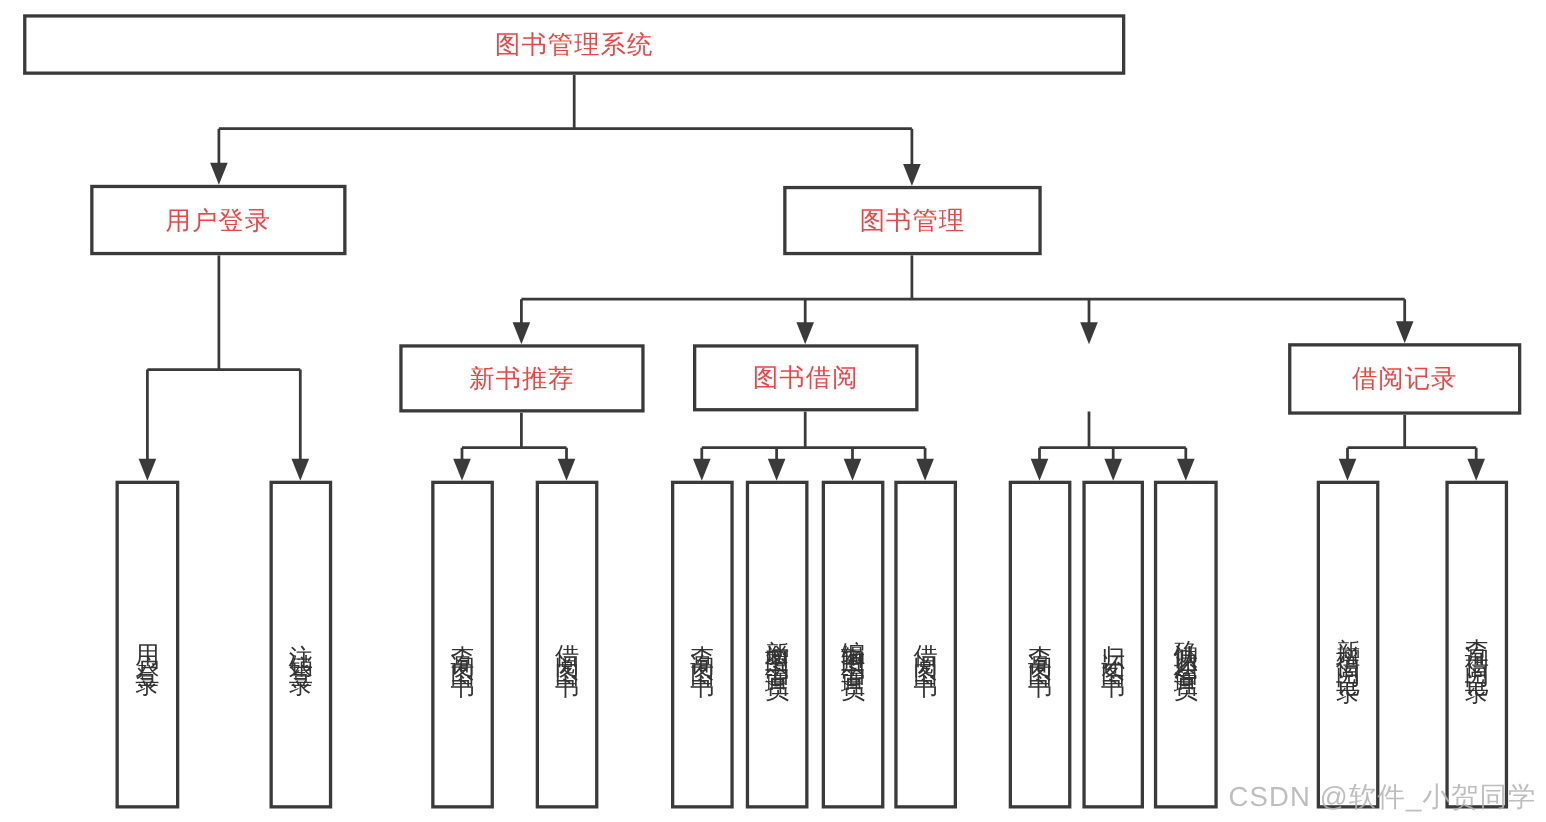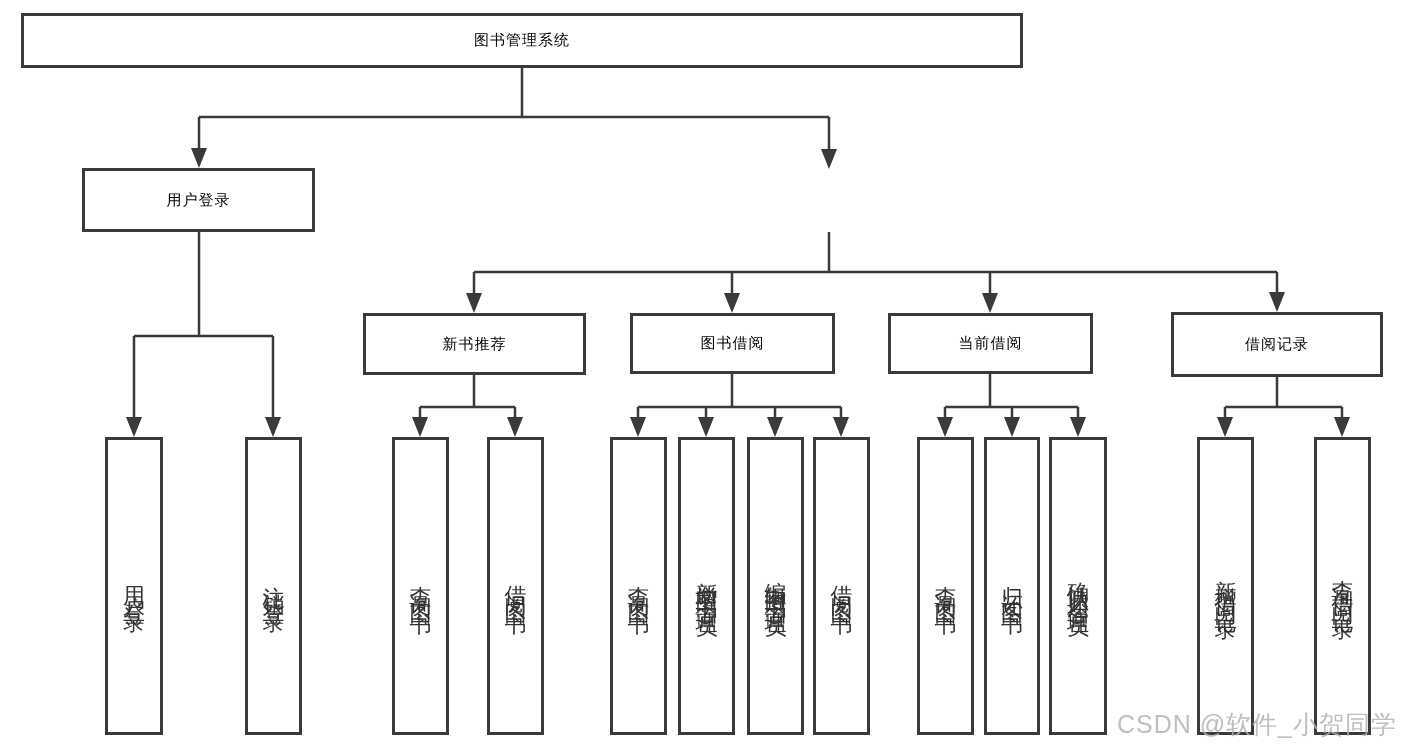--- a/index.html
+++ b/index.html
@@ -4,21 +4,21 @@
 <style>
   html,body{margin:0;padding:0;background:#fff;}
   .stage{
     position:relative;width:1405px;height:747px;background:#fff;overflow:hidden;
     font-family:"Liberation Sans","DejaVu Sans",sans-serif;
   }
   .stage svg.connectors{position:absolute;left:0;top:0;}
   .hnode{
     position:absolute;box-sizing:border-box;border:3px solid #3a3a3a;background:#fff;
     display:flex;align-items:center;justify-content:center;
-    font-size:15px;color:#000000;letter-spacing:1px;z-index:2;
+    font-size:23px;color:#ef4444;letter-spacing:1px;z-index:2;
   }
   .vnode{
     position:absolute;top:437px;height:298px;box-sizing:border-box;
     border:3px solid #3a3a3a;background:#fff;
     display:flex;align-items:center;justify-content:center;z-index:2;
   }
   .vnode span{
     writing-mode:vertical-rl;text-orientation:mixed;
     font-size:22px;color:#333;line-height:1;letter-spacing:9px;
   }
@@ -63,24 +63,24 @@
       <polygon points="1004,417 1020,417 1012,437"></polygon>
       <polygon points="1070,417 1086,417 1078,437"></polygon>
       <polygon points="1217,417 1233,417 1225,437"></polygon>
       <polygon points="1334,417 1350,417 1342,437"></polygon>
     </g>
   </svg>
 
   <div class="hnode" style="left:21px;top:13px;width:1002px;height:55px">图书管理系统</div>
 
   <div class="hnode" style="left:82px;top:168px;width:233px;height:64px">用户登录</div>
+  <div class="hnode" style="left:712px;top:169px;width:235px;height:63px">图书管理</div>
 
   <div class="hnode" style="left:363px;top:313px;width:223px;height:62px">新书推荐</div>
   <div class="hnode" style="left:630px;top:313px;width:205px;height:61px">图书借阅</div>
-  <div class="hnode" style="left:888px;top:313px;width:205px;height:61px">当前借阅</div>
   <div class="hnode" style="left:1171px;top:312px;width:212px;height:65px">借阅记录</div>
 
   <div class="vnode" style="left:105px;width:58px">
     <span>用户登录</span>
   </div>
   <div class="vnode" style="left:245px;width:57px">
     <span>注销登录</span>
   </div>
 
   <div class="vnode" style="left:392px;width:57px">

